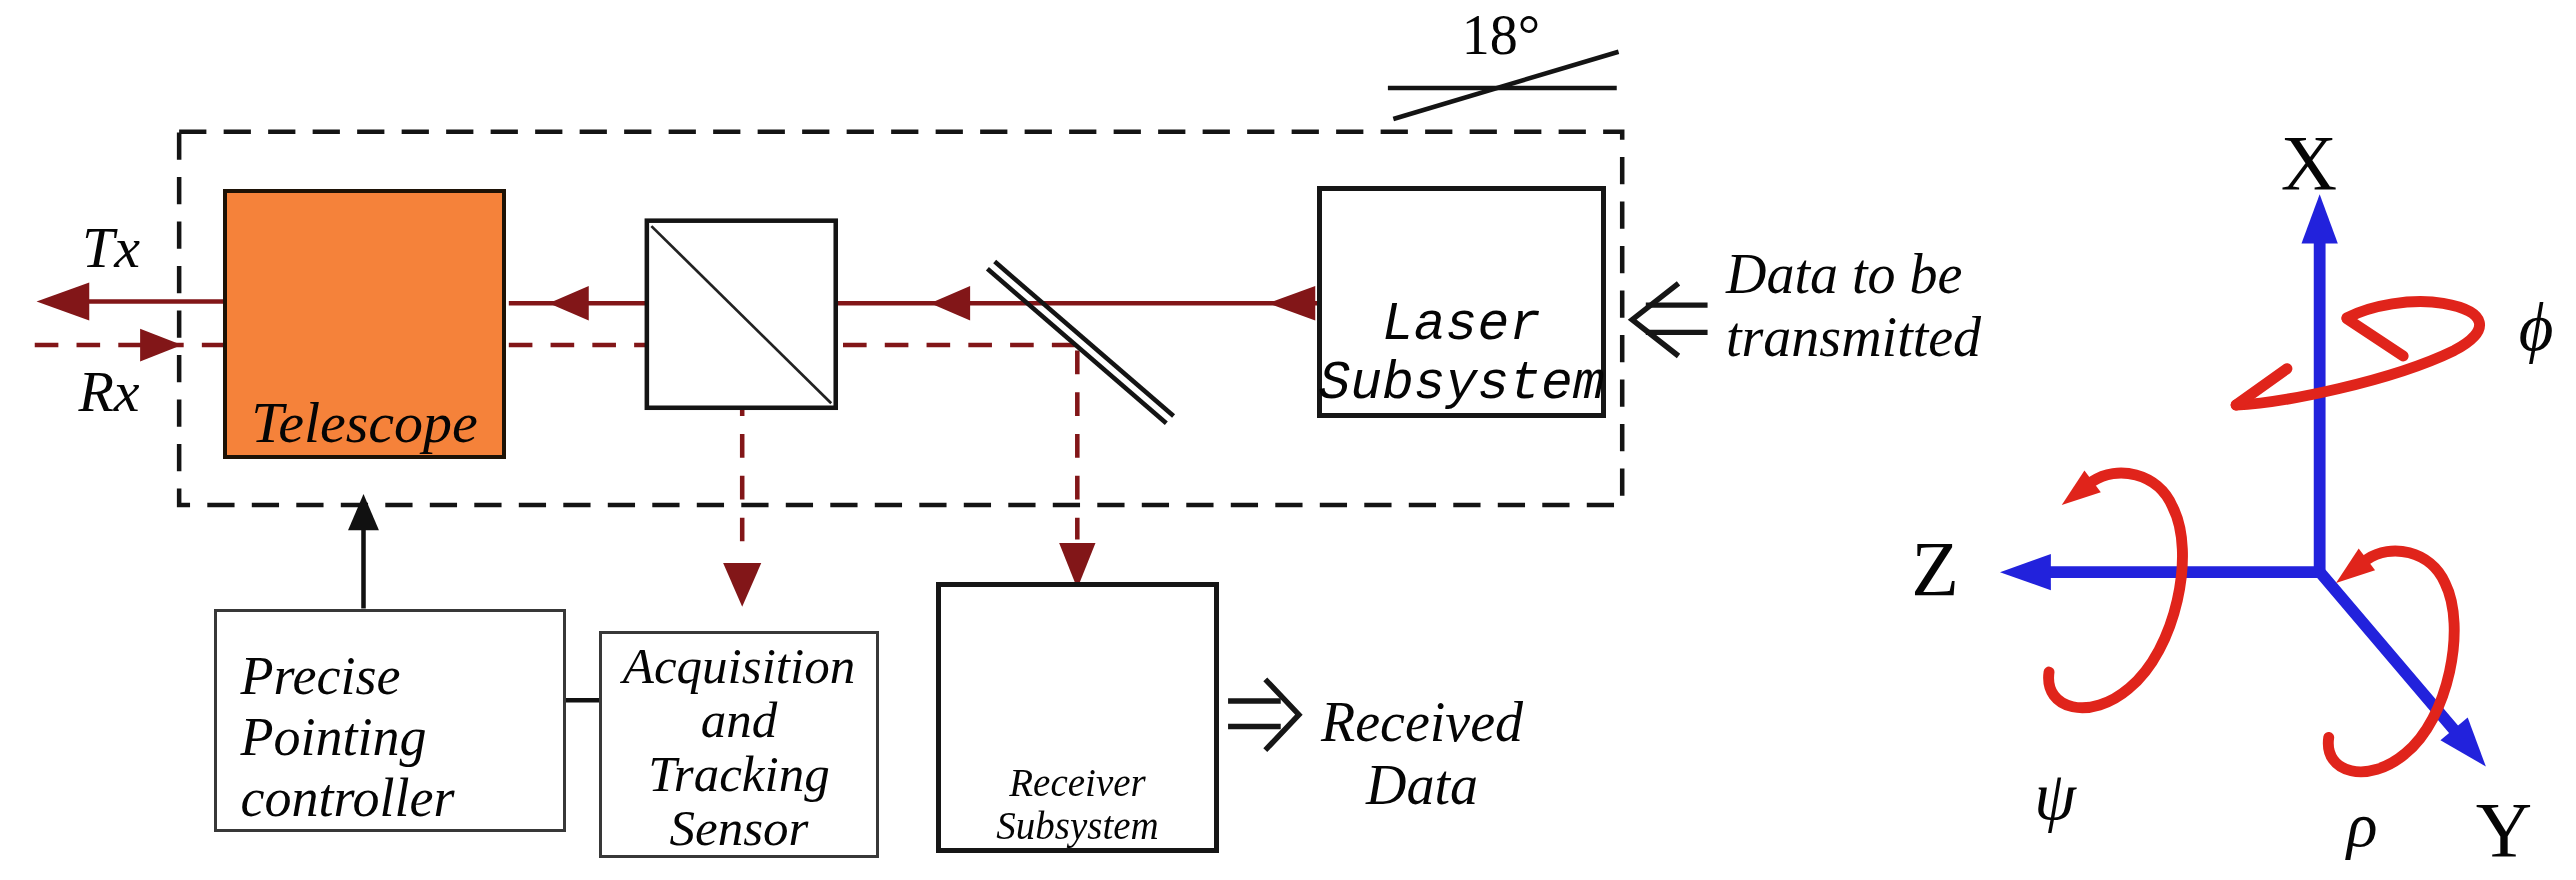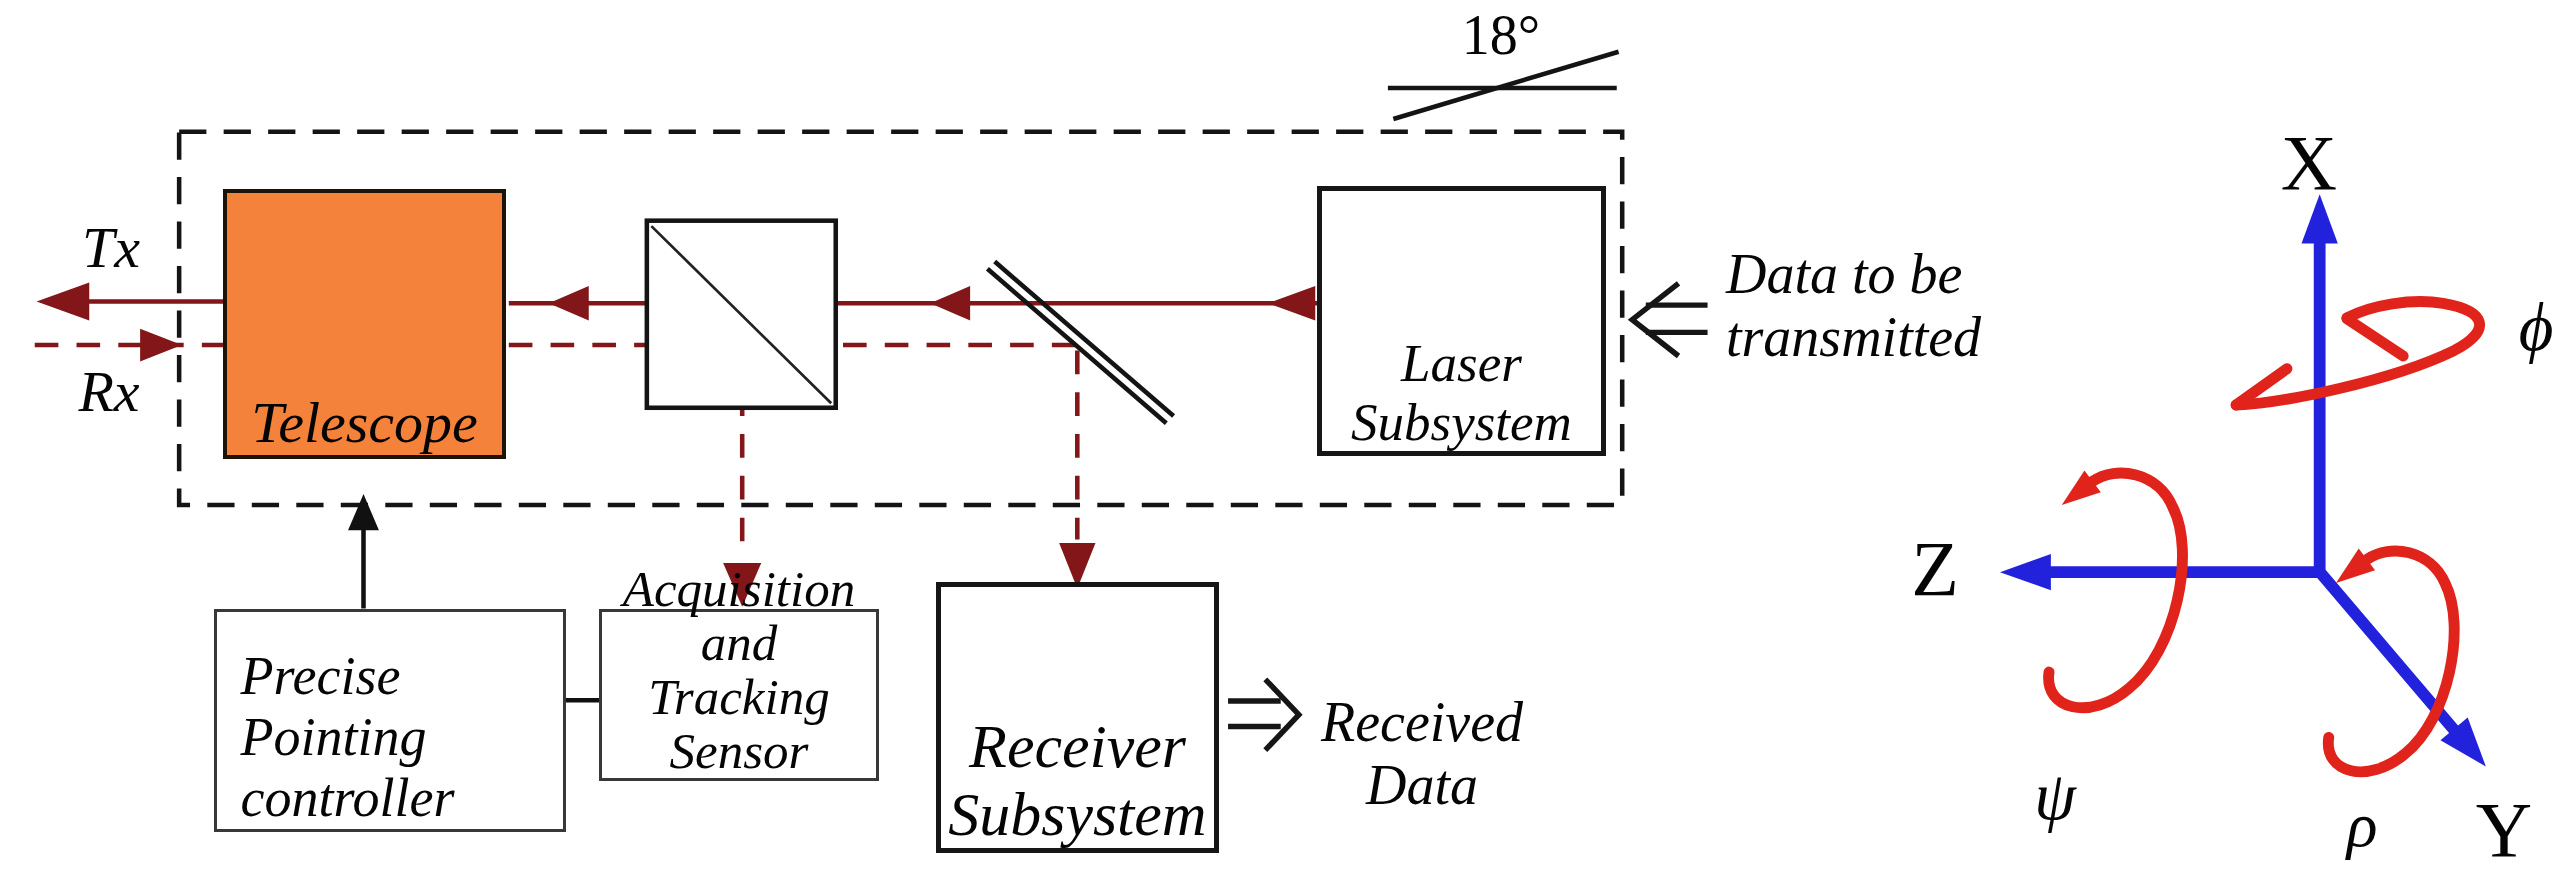--- a/index.html
+++ b/index.html
@@ -5,25 +5,25 @@
   html,body{margin:0;padding:0;background:#ffffff;}
   .stage{
     position:relative;width:2576px;height:880px;background:#ffffff;overflow:hidden;
     font-family:"Liberation Serif","DejaVu Serif",serif;color:#000;
   }
   .stage svg{position:absolute;left:0;top:0;}
   .box{position:absolute;background:#fff;display:flex;align-items:flex-end;justify-content:center;box-sizing:border-box;}
   .box .box-label{white-space:pre-line;text-align:center;font-style:italic;line-height:1.1;color:#050505;}
   .box-telescope{left:223px;top:189px;width:283px;height:270px;background:#F5823A;border:4.5px solid #1d1206;}
   .box-telescope .box-label{font-size:58px;}
-  .box-laser{left:1317px;top:186px;width:289px;height:270px;border:5.4px solid #161616;}
+  .box-laser{left:1317px;top:186px;width:289px;height:232px;border:5.4px solid #161616;font-family:Liberation Mono, monospace;}
   .box-laser .box-label{font-size:53px;}
   .box-receiver{left:936px;top:582px;width:283px;height:271px;border:5.4px solid #161616;}
-  .box-receiver .box-label{font-size:62px;}
-  .box-acquisition{left:599px;top:609px;width:280px;height:172px;border:3.6px solid #383838;}
+  .box-receiver .box-label{font-size:39px;}
+  .box-acquisition{left:599px;top:631px;width:280px;height:227px;border:3.6px solid #383838;}
   .box-acquisition .box-label{font-size:51px;line-height:1.06;}
   .box-pointing{left:214px;top:609px;width:352px;height:223px;border:3.6px solid #383838;justify-content:flex-start;}
   .box-pointing .box-label{font-size:54px;line-height:1.13;text-align:left;padding-left:23.6px;}
   .lbl{position:absolute;white-space:pre-line;color:#050505;}
   .lbl.center{transform:translate(-50%,-50%);text-align:center;}
   .lbl.italic{font-style:italic;}
   .lbl-tx{left:111px;top:247px;font-size:58px;}
   .lbl-rx{left:109px;top:391px;font-size:58px;}
   .lbl-tilt{left:1501px;top:35px;font-size:56px;}
   .lbl-datain{left:1726px;top:243px;font-size:56px;line-height:1.13;text-align:left;}

